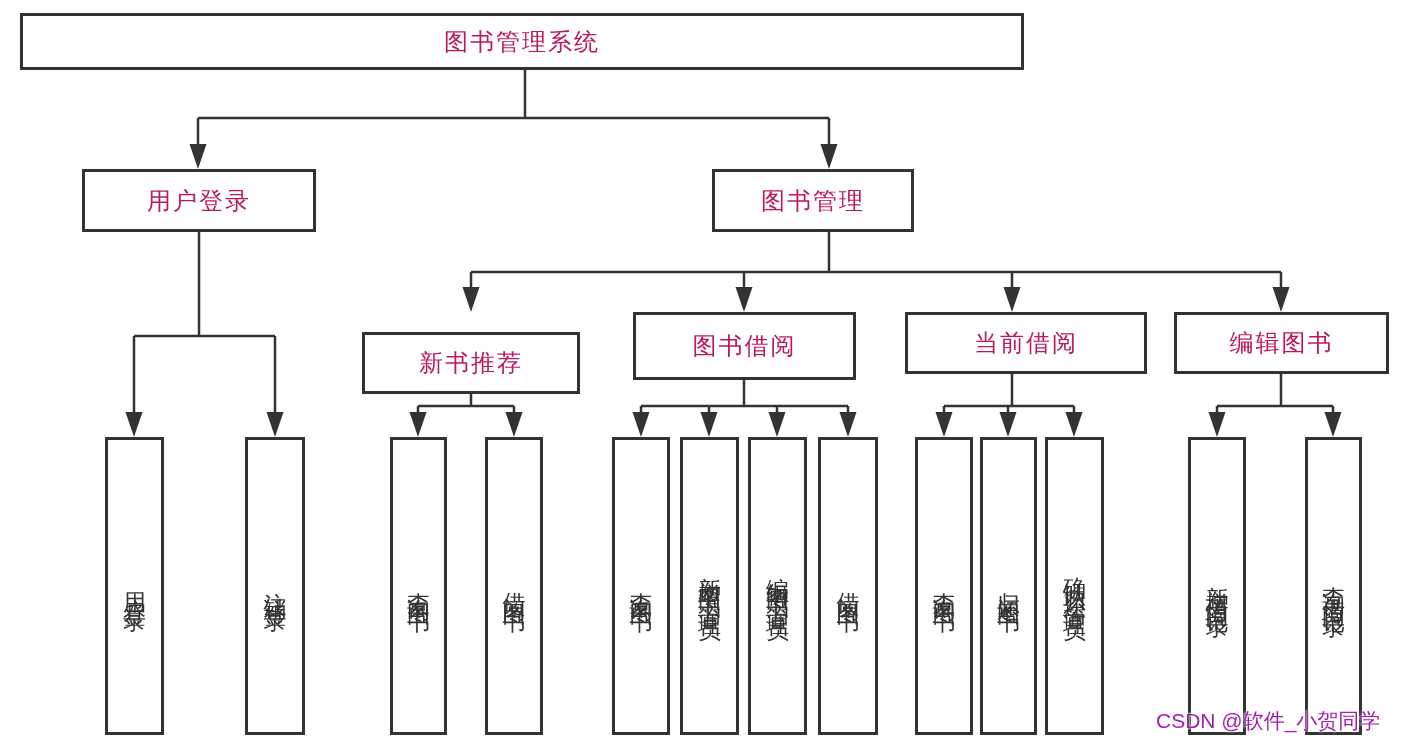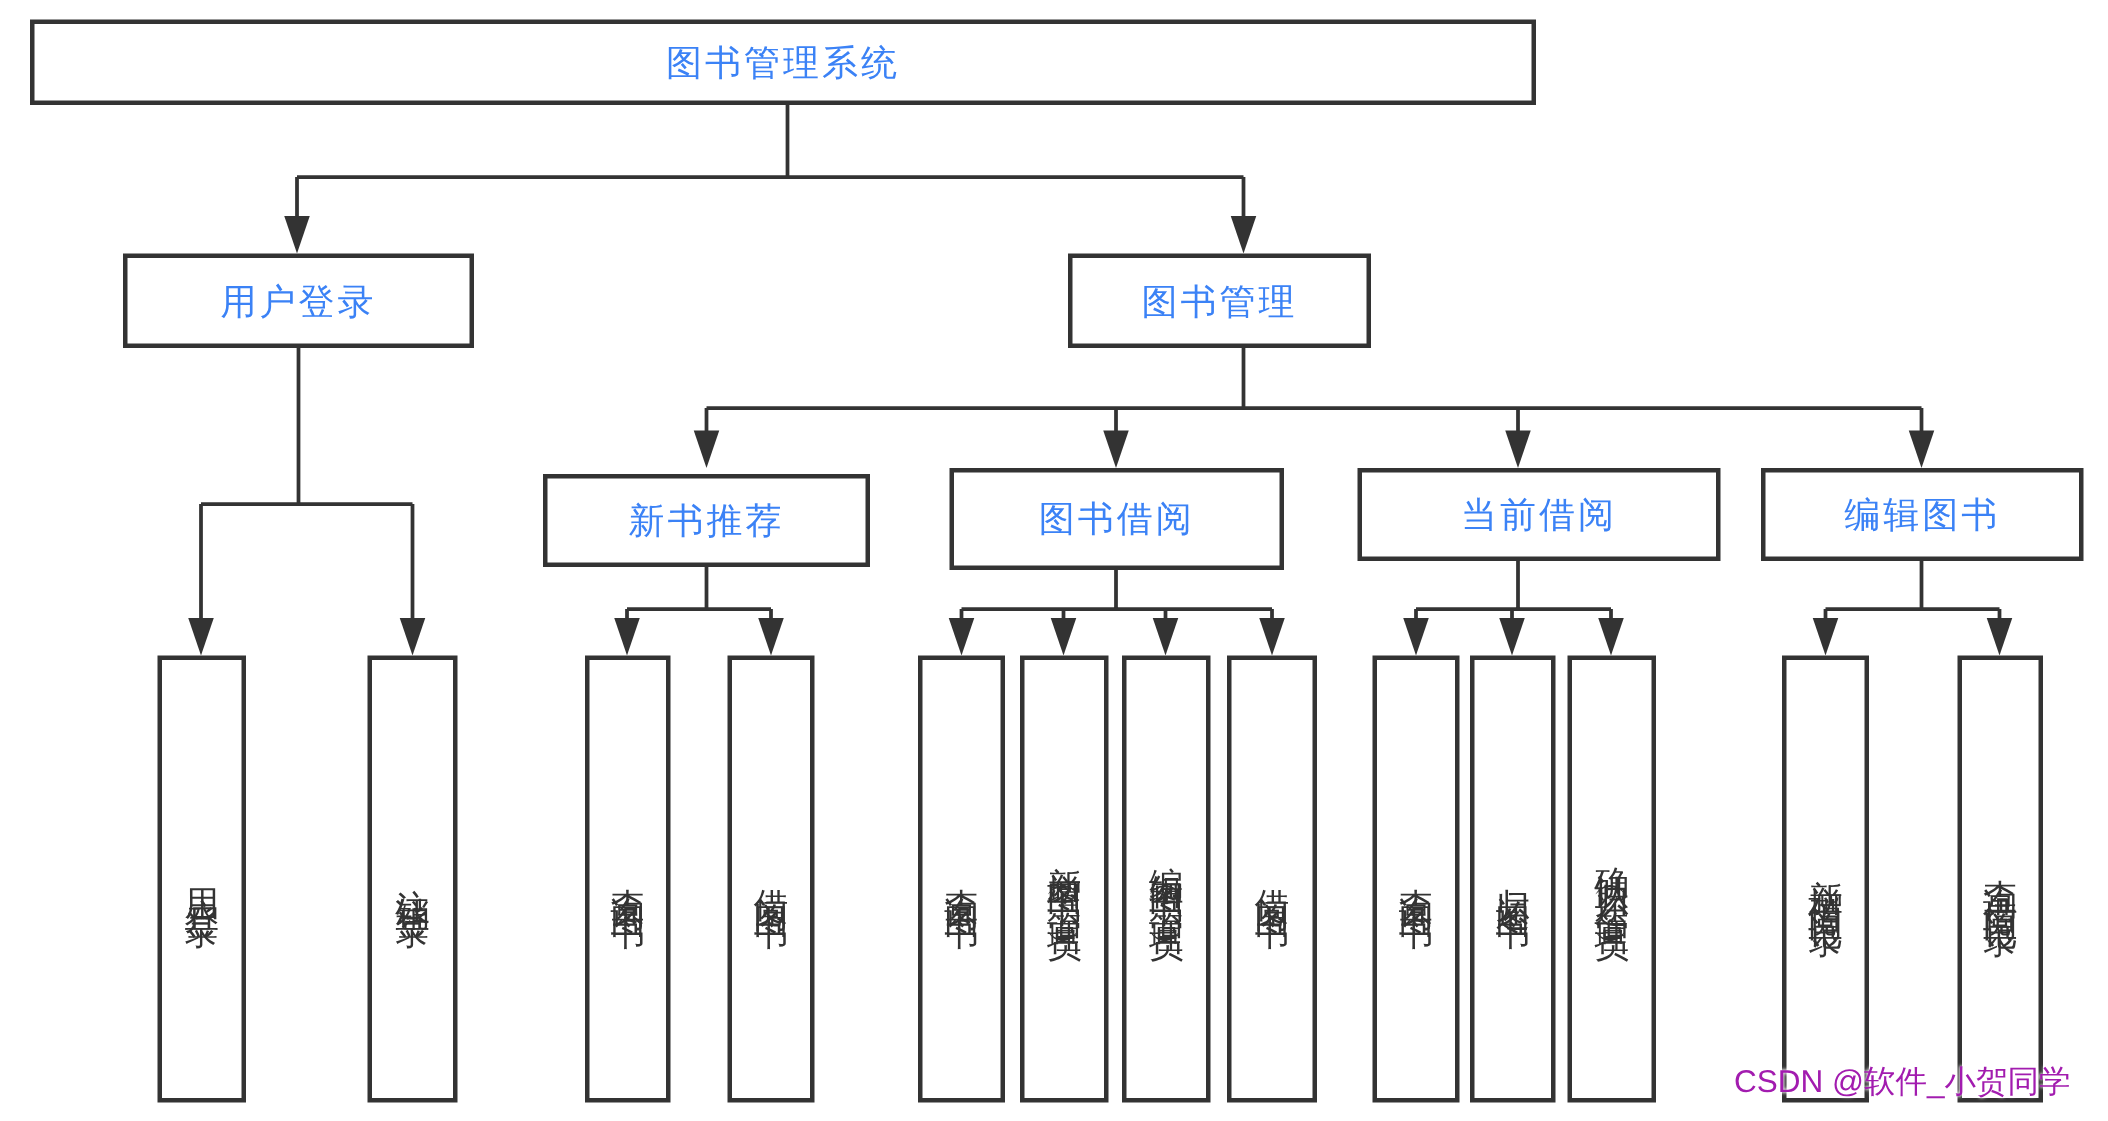--- a/index.html
+++ b/index.html
@@ -16,21 +16,21 @@
     box-sizing:border-box;
     border:3px solid #333333;
     background:#ffffff;
     display:flex;
     align-items:center;
     justify-content:center;
     z-index:2;
   }
   .hlabel {
     font-size:24px;
-    color:#3b82f6;
+    color:#be185d;
     letter-spacing:2px;
     white-space:nowrap;
   }
   .leaf { top:437px; height:298px; }
   .vtext {
     writing-mode:vertical-rl;
     text-orientation:mixed;
     font-size:23px;
     color:#333333;
     letter-spacing:6px;
@@ -90,21 +90,21 @@
     <span class="hlabel">图书管理系统</span>
   </div>
 
   <div class="box" style="left:82px;top:169px;width:234px;height:63px">
     <span class="hlabel">用户登录</span>
   </div>
   <div class="box" style="left:712px;top:169px;width:202px;height:63px">
     <span class="hlabel">图书管理</span>
   </div>
 
-  <div class="box" style="left:362px;top:316px;width:218px;height:62px">
+  <div class="box" style="left:362px;top:332px;width:218px;height:62px">
     <span class="hlabel">新书推荐</span>
   </div>
   <div class="box" style="left:633px;top:312px;width:223px;height:68px">
     <span class="hlabel">图书借阅</span>
   </div>
   <div class="box" style="left:905px;top:312px;width:242px;height:62px">
     <span class="hlabel">当前借阅</span>
   </div>
   <div class="box" style="left:1174px;top:312px;width:215px;height:62px">
     <span class="hlabel">编辑图书</span>

